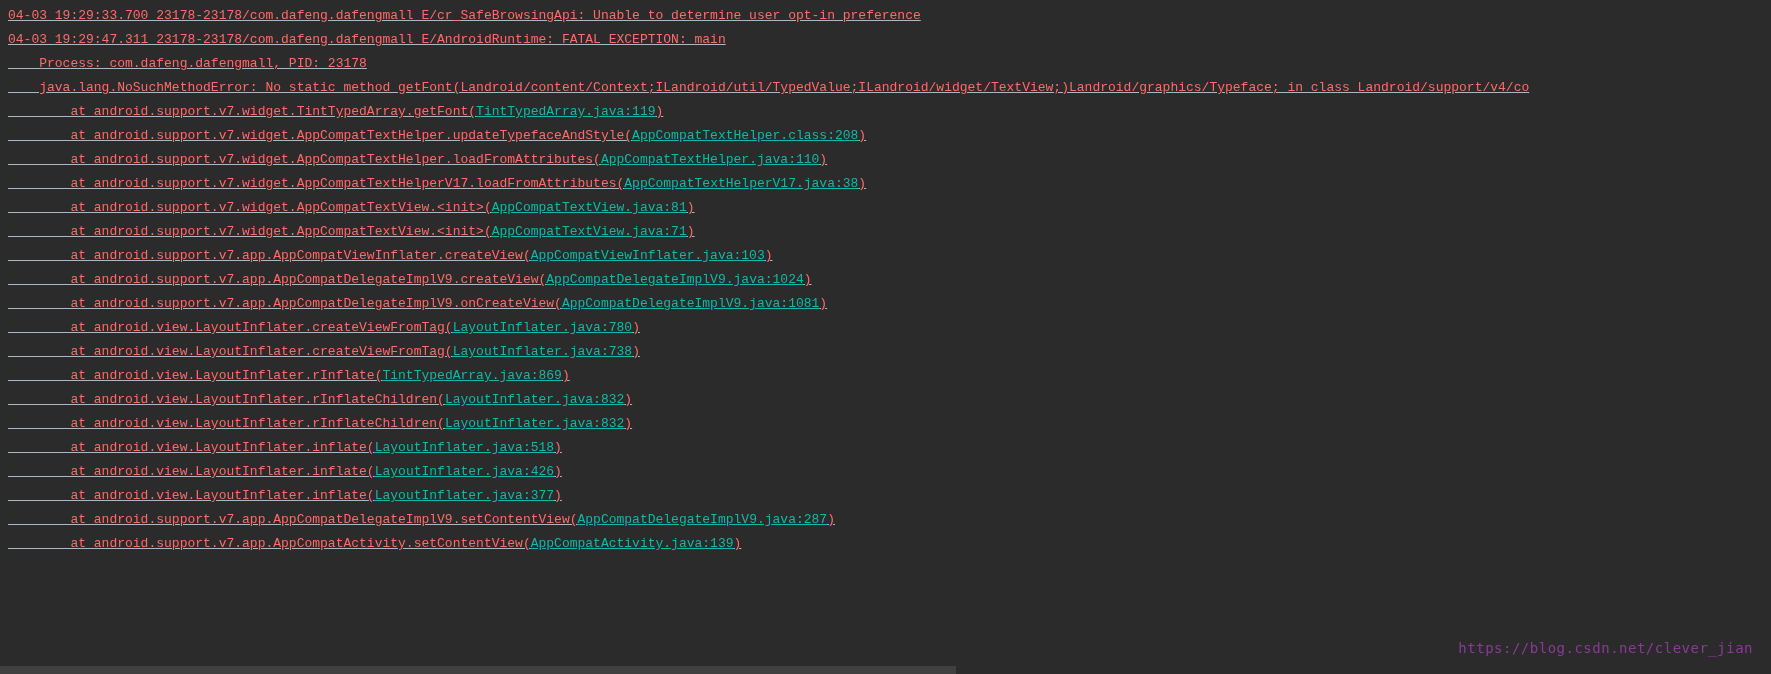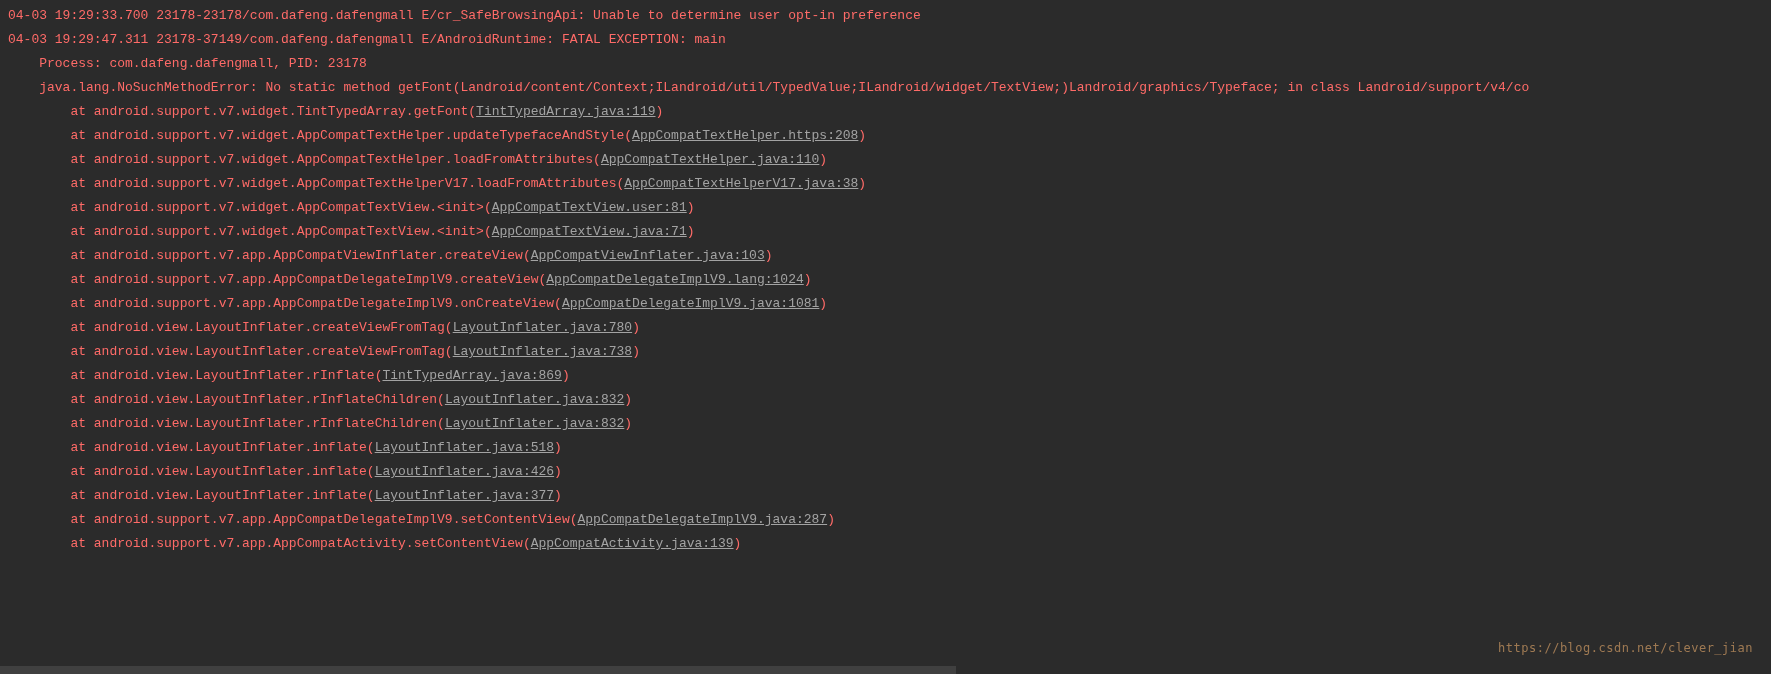--- a/index.html
+++ b/index.html
@@ -8,68 +8,69 @@
     background: #2b2b2b;
     font-family: "Consolas", "Courier New", monospace;
     font-size: 13px;
     line-height: 24px;
     color: #a9b7c6;
     overflow-x: hidden;
     white-space: nowrap;
   }
   .log-pane {
     padding: 4px 10px 8px 8px;
+    text-decoration: underline;
   }
   .line {
     white-space: pre;
   }
   .err { color: #ff6b68; }
   .lnk {
-    color: #a3a3a3;
+    color: #14b8a6;
     text-decoration: underline;
     cursor: pointer;
     text-align: center;
   }
   .watermark {
     position: fixed;
     right: 18px;
     bottom: 14px;
-    color: #fdba74;
+    color: #d946ef;
     opacity: 0.55;
     font-family: "Consolas", monospace;
-    font-size: 12px;
+    font-size: 14px;
     letter-spacing: 0.5px;
     pointer-events: none;
   }
   .scroll-stub {
     position: fixed;
     left: 0;
     bottom: 0;
     height: 8px;
     width: 54%;
     background: #4e4e4e;
     opacity: 0.6;
   }
 </style>
 </head>
 <body>
 
 <div class="log-pane" id="log-pane">
     <div class="line err">04-03 19:29:33.700 23178-23178/com.dafeng.dafengmall E/cr_SafeBrowsingApi: Unable to determine user opt-in preference</div>
-    <div class="line err">04-03 19:29:47.311 23178-37149/com.dafeng.dafengmall E/AndroidRuntime: FATAL EXCEPTION: main</div>
+    <div class="line err">04-03 19:29:47.311 23178-23178/com.dafeng.dafengmall E/AndroidRuntime: FATAL EXCEPTION: main</div>
     <div class="line err">    Process: com.dafeng.dafengmall, PID: 23178</div>
     <div class="line err">    java.lang.NoSuchMethodError: No static method getFont(Landroid/content/Context;ILandroid/util/TypedValue;ILandroid/widget/TextView;)Landroid/graphics/Typeface; in class Landroid/support/v4/co</div>
     <div class="line err">        at android.support.v7.widget.TintTypedArray.getFont(<span class="lnk">TintTypedArray.java:119</span>)</div>
-    <div class="line err">        at android.support.v7.widget.AppCompatTextHelper.updateTypefaceAndStyle(<span class="lnk">AppCompatTextHelper.https:208</span>)</div>
+    <div class="line err">        at android.support.v7.widget.AppCompatTextHelper.updateTypefaceAndStyle(<span class="lnk">AppCompatTextHelper.class:208</span>)</div>
     <div class="line err">        at android.support.v7.widget.AppCompatTextHelper.loadFromAttributes(<span class="lnk">AppCompatTextHelper.java:110</span>)</div>
     <div class="line err">        at android.support.v7.widget.AppCompatTextHelperV17.loadFromAttributes(<span class="lnk">AppCompatTextHelperV17.java:38</span>)</div>
-    <div class="line err">        at android.support.v7.widget.AppCompatTextView.&lt;init&gt;(<span class="lnk">AppCompatTextView.user:81</span>)</div>
+    <div class="line err">        at android.support.v7.widget.AppCompatTextView.&lt;init&gt;(<span class="lnk">AppCompatTextView.java:81</span>)</div>
     <div class="line err">        at android.support.v7.widget.AppCompatTextView.&lt;init&gt;(<span class="lnk">AppCompatTextView.java:71</span>)</div>
     <div class="line err">        at android.support.v7.app.AppCompatViewInflater.createView(<span class="lnk">AppCompatViewInflater.java:103</span>)</div>
-    <div class="line err">        at android.support.v7.app.AppCompatDelegateImplV9.createView(<span class="lnk">AppCompatDelegateImplV9.lang:1024</span>)</div>
+    <div class="line err">        at android.support.v7.app.AppCompatDelegateImplV9.createView(<span class="lnk">AppCompatDelegateImplV9.java:1024</span>)</div>
     <div class="line err">        at android.support.v7.app.AppCompatDelegateImplV9.onCreateView(<span class="lnk">AppCompatDelegateImplV9.java:1081</span>)</div>
     <div class="line err">        at android.view.LayoutInflater.createViewFromTag(<span class="lnk">LayoutInflater.java:780</span>)</div>
     <div class="line err">        at android.view.LayoutInflater.createViewFromTag(<span class="lnk">LayoutInflater.java:738</span>)</div>
     <div class="line err">        at android.view.LayoutInflater.rInflate(<span class="lnk">TintTypedArray.java:869</span>)</div>
     <div class="line err">        at android.view.LayoutInflater.rInflateChildren(<span class="lnk">LayoutInflater.java:832</span>)</div>
     <div class="line err">        at android.view.LayoutInflater.rInflateChildren(<span class="lnk">LayoutInflater.java:832</span>)</div>
     <div class="line err">        at android.view.LayoutInflater.inflate(<span class="lnk">LayoutInflater.java:518</span>)</div>
     <div class="line err">        at android.view.LayoutInflater.inflate(<span class="lnk">LayoutInflater.java:426</span>)</div>
     <div class="line err">        at android.view.LayoutInflater.inflate(<span class="lnk">LayoutInflater.java:377</span>)</div>
     <div class="line err">        at android.support.v7.app.AppCompatDelegateImplV9.setContentView(<span class="lnk">AppCompatDelegateImplV9.java:287</span>)</div>

